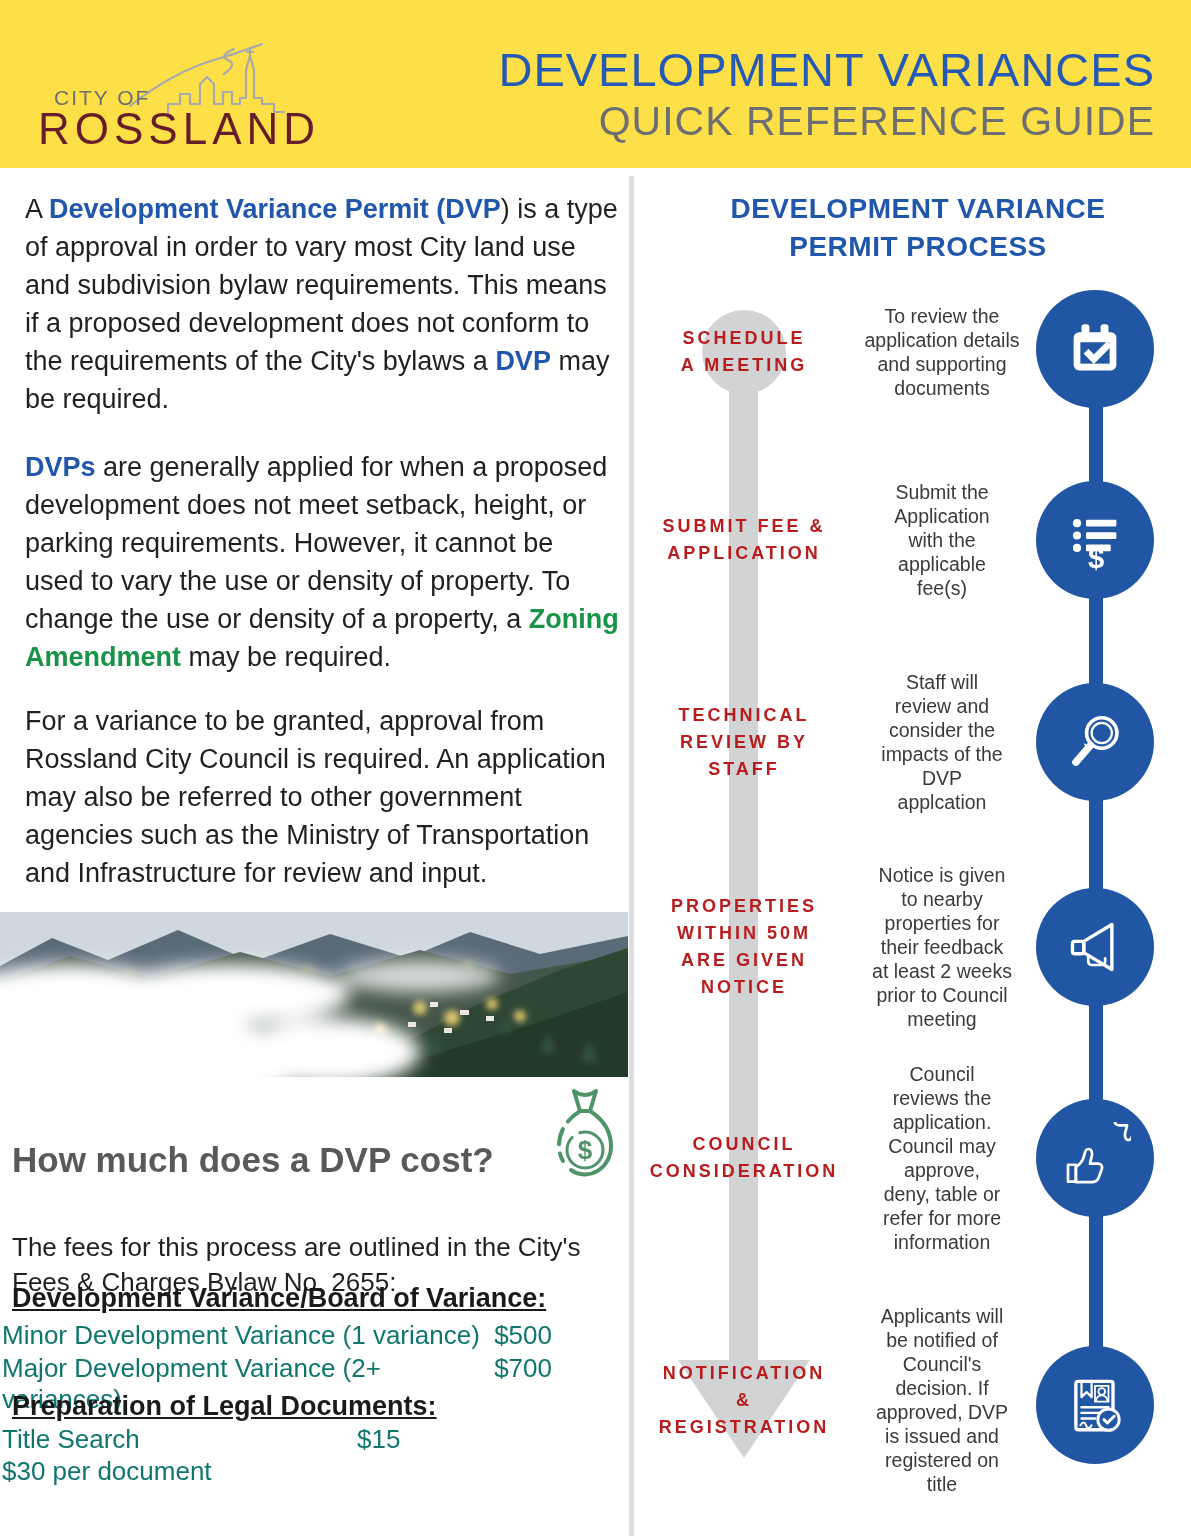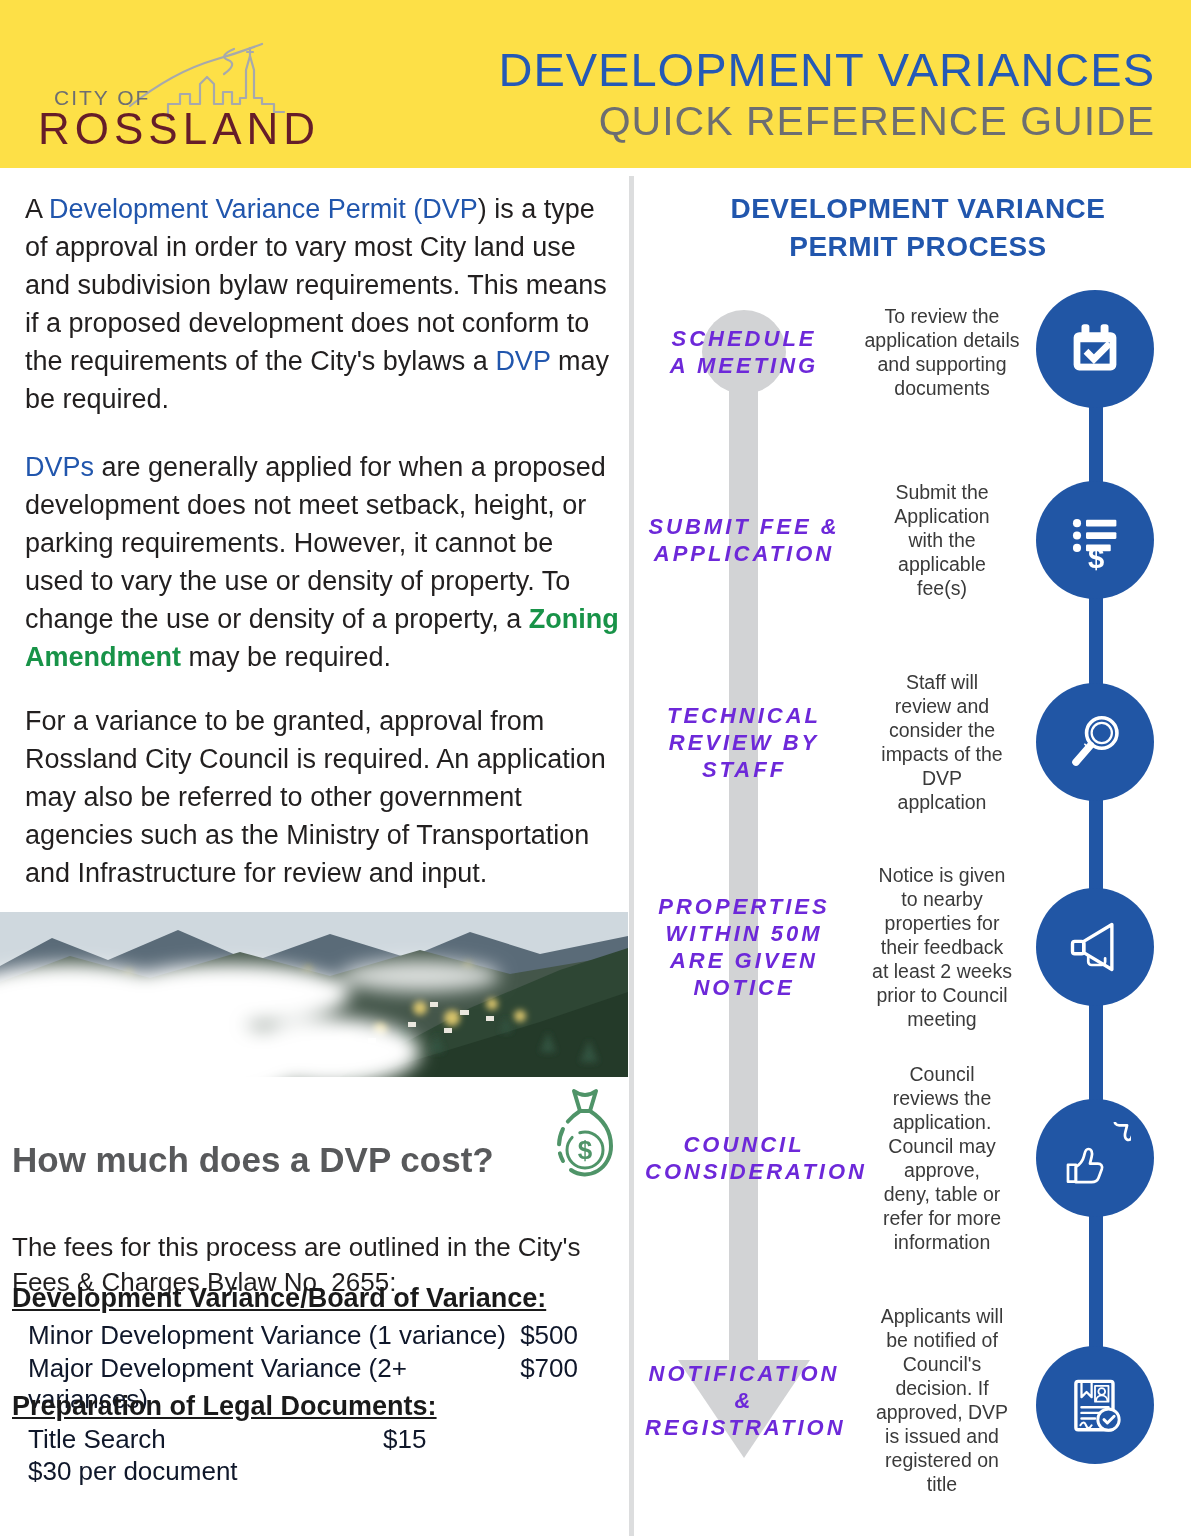--- a/index.html
+++ b/index.html
@@ -14,51 +14,51 @@
   .logo-skyline { position:absolute; left:128px; top:34px; }
   .logo-cityof { position:absolute; left:54px; top:86px; font-size:21px; letter-spacing:2px; color:#6d6e71; }
   .logo-name { position:absolute; left:38px; top:104px; font-size:44px; letter-spacing:5px; color:#661d29; font-weight:normal; }
   .hdr-title { position:absolute; right:36px; top:42px; width:700px; text-align:right;
                font-size:47px; color:#2459b6; letter-spacing:1px; }
   .hdr-subtitle { position:absolute; right:36px; top:98px; width:700px; text-align:right;
                font-size:41px; color:#6d6e71; letter-spacing:1px; }
   
   .para { position:absolute; left:25px; width:594px; font-size:27px; line-height:38px; }
   #p1 { top:190px; } #p2 { top:448px; } #p3 { top:702px; }
-  .b-blue  { color:#2156ad; font-weight:normal; }
+  .b-blue  { color:#2156ad; font-weight:bold; }
   .b-green { color:#189348; font-weight:bold; }
   .photo { position:absolute; left:0; top:912px; width:628px; height:165px; }
   .cost-heading { position:absolute; left:12px; top:1128px; font-size:35px; font-weight:bold; color:#58595b;margin-top:12px; }
   .money-bag { position:absolute; left:545px; top:1086px; }
   .cost-intro { position:absolute; left:12px; top:1198px; width:600px; font-size:26px; line-height:35px;margin-top:32px; }
   .fee-group-title { position:absolute; left:12px; font-size:27px; font-weight:bold;
                      text-decoration:underline; color:#1a1a1a; }
   #fg1 { top:1283px; } #fg2 { top:1391px; }
-  .fee-row { position:absolute; display:flex; left:28px; width:550px; font-size:26px; color:#0f172a; }
+  .fee-row { position:absolute; display:flex; left:2px; width:550px; font-size:26px; color:#0f766e; }
   #fr0 { top:1320px; } #fr1 { top:1353px; }
   #fr0 .fee-value, #fr1 .fee-value { margin-left:auto; }
   #fr2 { top:1424px; } #fr3 { top:1456px; }
   #fr2 .fee-label, #fr3 .fee-label { width:355px; flex:none; }
   
   .divider { position:absolute; left:629px; top:176px; width:5px; height:1360px; background:#dcddde; }
   .process-title { position:absolute; left:648px; top:190px; width:540px; text-align:center;
                    font-size:28px; font-weight:bold; color:#2156ad; line-height:38px;
                    letter-spacing:0.5px; white-space:pre-line; }
   .arrow-circle { position:absolute; left:702px; top:310px; width:84px; height:84px;
                   border-radius:50%; background:#d2d3d5; z-index:0; }
   .arrow-stem { position:absolute; left:729px; top:352px; width:29px; height:1010px; background:#d2d3d5; z-index:0; }
   .arrow-head { position:absolute; left:678px; top:1360px; width:0; height:0; z-index:0;
                 border-left:66px solid transparent; border-right:66px solid transparent;
                 border-top:98px solid #d2d3d5; }
   .process-line { position:absolute; left:1089px; top:355px; width:14px; height:1048px; background:#2156a5; z-index:0; }
   .step { position:absolute; left:645px; width:390px; height:260px; display:flex; align-items:center; z-index:1; }
   #step0 { top:222px; } #step1 { top:410px; } #step2 { top:612px; }
   #step3 { top:817px; } #step4 { top:1028px; } #step5 { top:1270px; }
-  .step-label { width:198px; text-align:center; font-weight:bold; font-size:22px;
-                letter-spacing:3px; color:#6d28d9; line-height:27px; white-space:pre-line;font-style:italic; }
+  .step-label { width:198px; text-align:center; font-weight:bold; font-size:18px;
+                letter-spacing:3px; color:#b91c1c; line-height:27px; white-space:pre-line; }
   .step-desc { width:182px; margin-left:8px; text-align:center; font-size:19.5px;
                line-height:24px; color:#3a3a3a; white-space:pre-line; }
   .step-icon { position:absolute; left:1036px; width:118px; height:118px; border-radius:50%;
                background:#2156a5; display:flex; align-items:center; justify-content:center; z-index:1; }
   #icon0 { top:290px; } #icon1 { top:481px; } #icon2 { top:683px; }
   #icon3 { top:888px; } #icon4 { top:1099px; } #icon5 { top:1346px; }
 </style>
 </head>
 <body>
 

